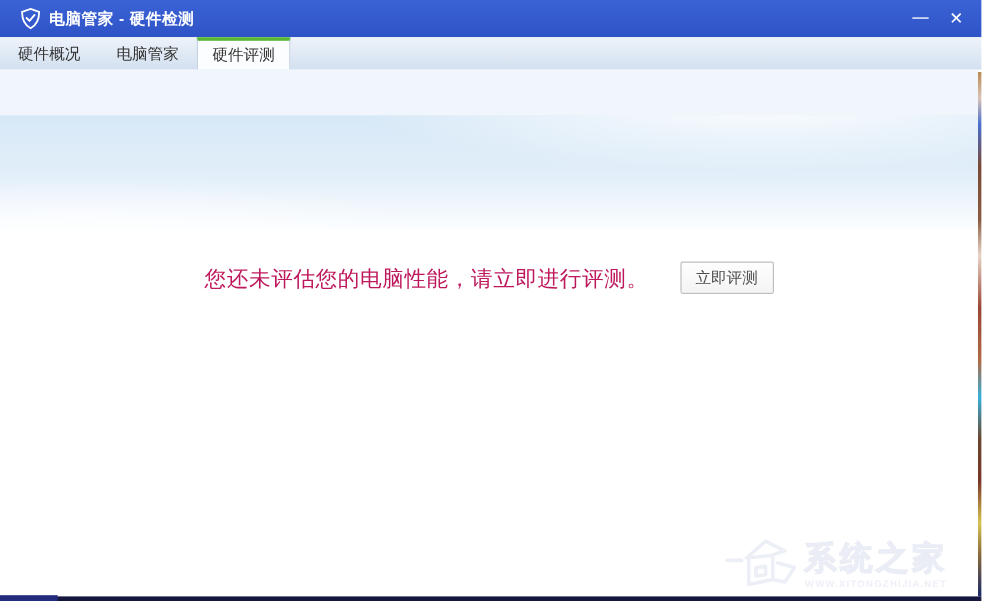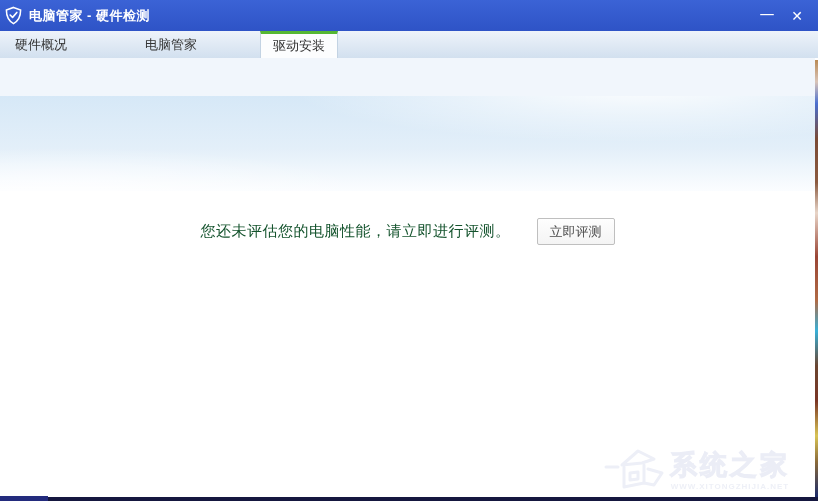--- a/index.html
+++ b/index.html
@@ -7,38 +7,38 @@
   body {
     font-family: "Liberation Sans", "DejaVu Sans", sans-serif;
     position: relative;
     background: #ffffff;
   }
   
   .titlebar {
     position: absolute; top: 0; left: 0; width: 818px; height: 31px;
     background: linear-gradient(#3b63d6, #2e53c6);
     display: flex; align-items: center;
-    padding-left: 4px;
+    padding-left: 16px;
     color: #ffffff;
   }
   .titlebar-icon { width: 19px; height: 19px; margin-right: 6px; flex: 0 0 auto; }
   .titlebar-title { font-size: 13px; font-weight: bold; letter-spacing: 0.5px; }
   .titlebar-spacer { flex: 1; }
   .win-btn {
     width: 30px; height: 31px; display: flex; align-items: center; justify-content: center;
     color: #ffffff; font-size: 14px; cursor: pointer; user-select: none;
     font-family: "DejaVu Sans", sans-serif;
   }
   .win-btn.min { font-size: 15px; padding-bottom: 4px; }
   .win-btn.close { margin-right: 6px; }
   
   .tabbar {
     position: absolute; top: 31px; left: 0; width: 818px; height: 27px;
     background: linear-gradient(#eef3fa, #d2e0ef);
-    display: flex; align-items: stretch; gap: 48px;
+    display: flex; align-items: stretch;
   }
   .tab {
     width: 82px; height: 27px;
     display: flex; align-items: center; justify-content: center;
     font-size: 13px; color: #333333; cursor: pointer;
   }
   .tab.active {
     background: #fcfdfe;
     border-top: 3px solid #55b733;
     border-left: 1px solid #c3d3e3;
@@ -56,21 +56,21 @@
       radial-gradient(ellipse 560px 90px at 78% -10%, rgba(255,255,255,0.95), rgba(255,255,255,0) 62%),
       radial-gradient(ellipse 520px 80px at 8% 105%, rgba(255,255,255,0.8), rgba(255,255,255,0) 60%),
       radial-gradient(ellipse 700px 60px at 45% 140%, rgba(255,255,255,0.7), rgba(255,255,255,0) 70%),
       linear-gradient(#d6e8f7 0%, #e3eff9 55%, #fbfdff 100%);
   }
   
   .prompt-row {
     position: absolute; top: 218px; left: 0; width: 815px;
     display: flex; align-items: center; justify-content: center;
   }
-  .prompt-text { font-size: 15px; color: #14532d; letter-spacing: 0.5px; }
+  .prompt-text { font-size: 18px; color: #be185d; letter-spacing: 0.5px; }
   .eval-btn {
     margin-left: 26px;
     width: 78px; height: 27px;
     background: linear-gradient(#fefefe, #f4f4f4);
     border: 1px solid #bfbfbf;
     border-radius: 2px;
     font-size: 13px; color: #4d4d4d;
     font-family: "Liberation Sans", "DejaVu Sans", sans-serif;
     cursor: pointer;
     display: flex; align-items: center; justify-content: center;
@@ -119,21 +119,21 @@
   </svg>
   <span class="titlebar-title">电脑管家 - 硬件检测</span>
   <div class="titlebar-spacer"></div>
   <div class="win-btn min">—</div>
   <div class="win-btn close">✕</div>
 </div>
 
 <div class="tabbar">
   <div class="tab">硬件概况</div>
   <div class="tab">电脑管家</div>
-  <div class="tab active">驱动安装</div>
+  <div class="tab active">硬件评测</div>
 </div>
 
 <div class="band-light"></div>
 <div class="band-wave"></div>
 
 <div class="prompt-row">
   <span class="prompt-text">您还未评估您的电脑性能，请立即进行评测。</span>
   <button class="eval-btn">立即评测</button>
 </div>
 

